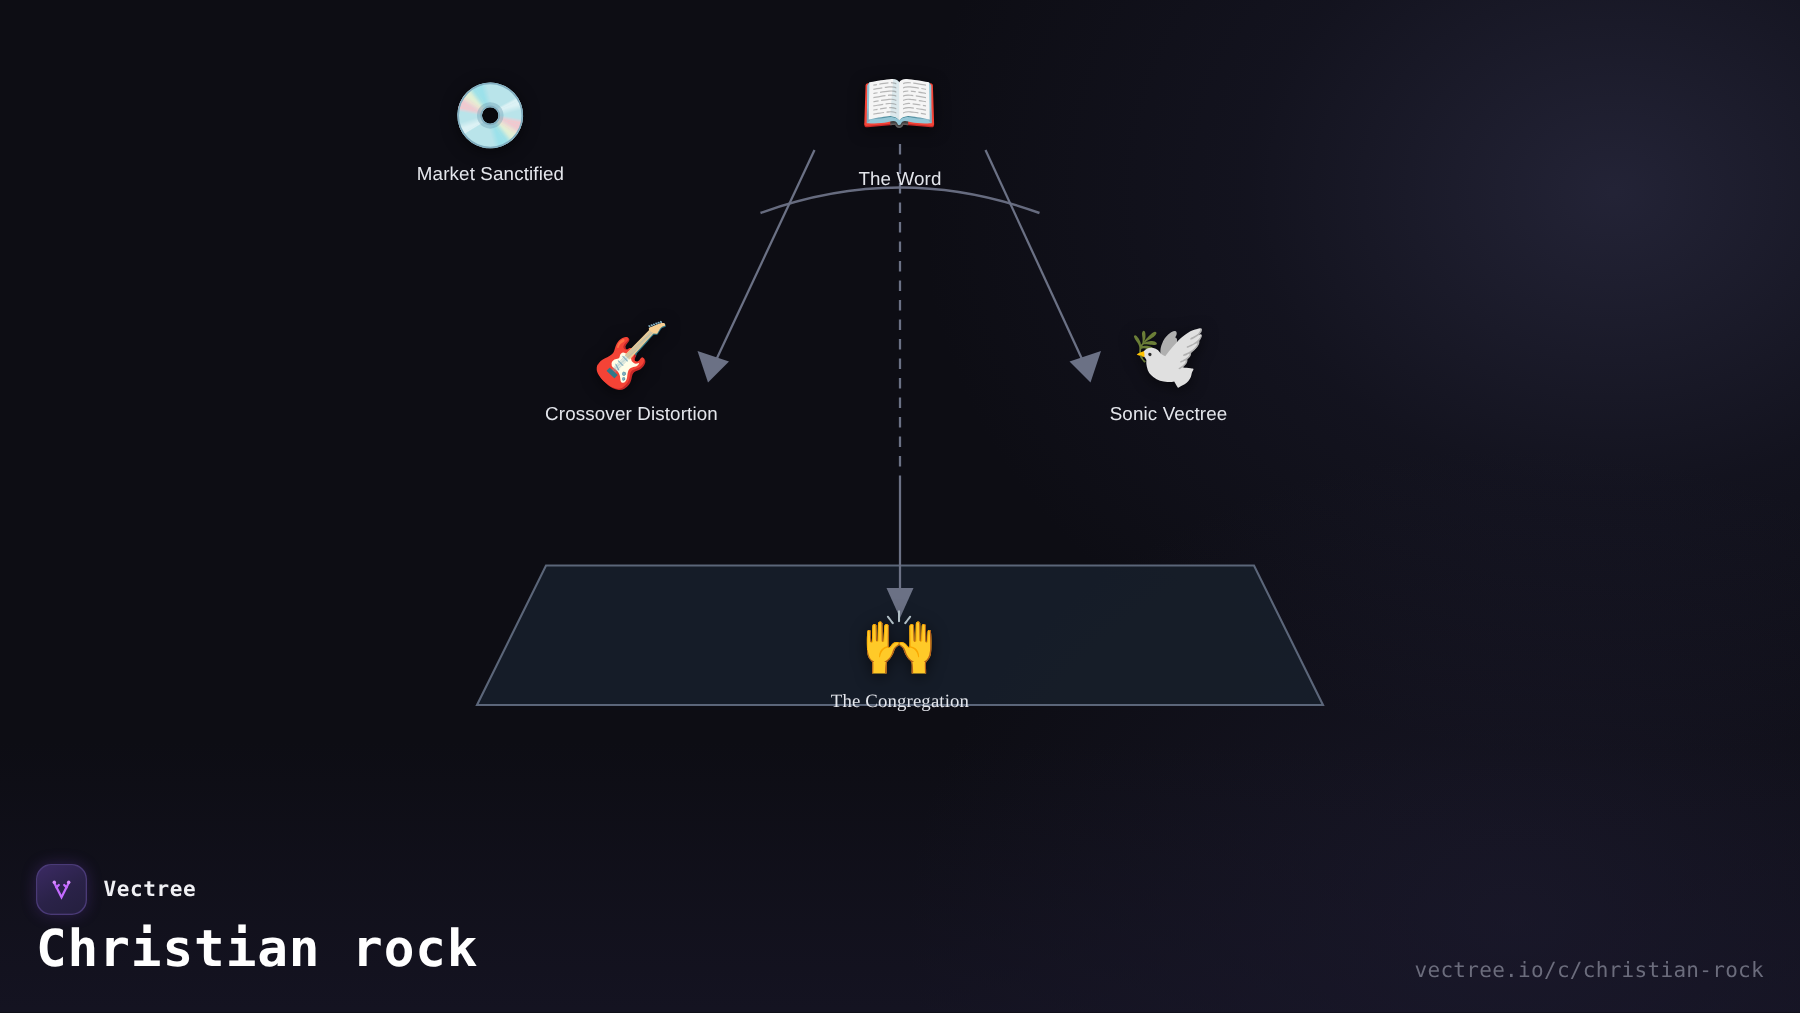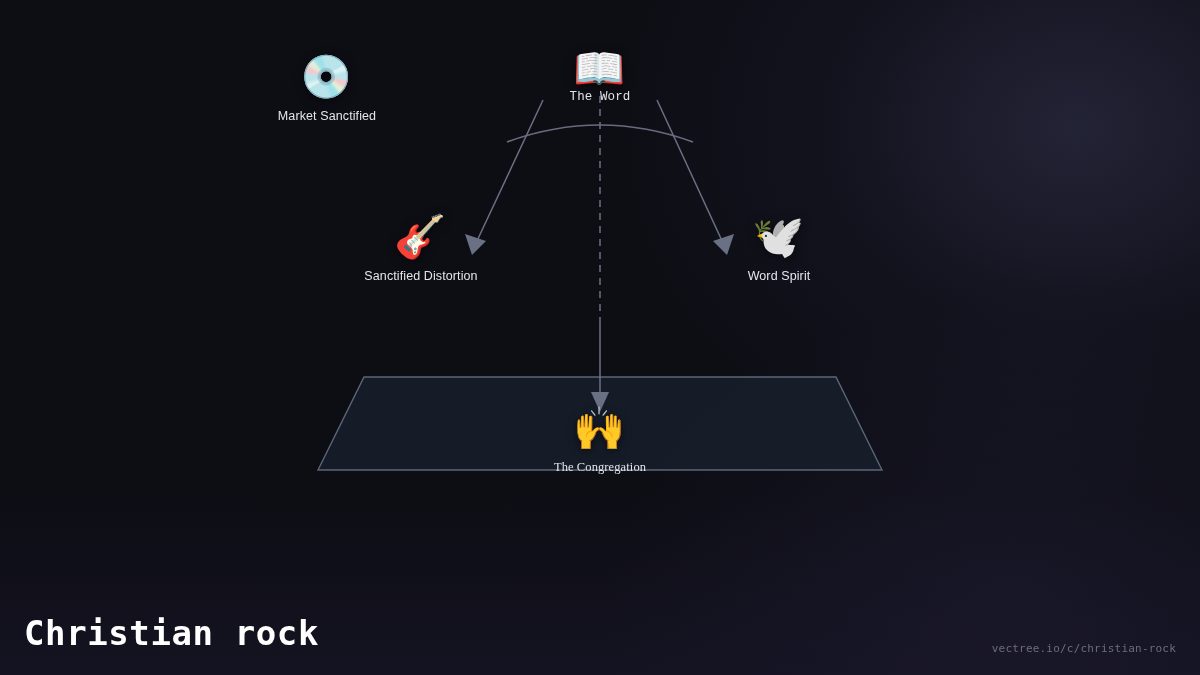--- a/index.html
+++ b/index.html
@@ -82,21 +82,21 @@
     margin-top:11px;
     font-size:12.5px;
     color:#e4e6ec;
     letter-spacing:0.1px;
     white-space:nowrap;
     text-align:center;
   }
 
   #node-word        { left:600px; top:48px; }
   #node-word .emoji { font-size:42px; }
-  #node-word .label { margin-top:0;font-family:Liberation Mono, monospace; }
+  #node-word .label { margin-top:22px; }
 
   #node-market        { left:327px; top:56px; }
   #node-market .emoji { font-size:42px; }
 
   #node-guitar        { left:421px; top:216px; }
   #node-guitar .emoji { font-size:42px; }
 
   #node-dove        { left:779px; top:216px; }
   #node-dove .emoji { font-size:42px; }
 
@@ -143,21 +143,21 @@
     font-weight:bold;
     color:#ffffff;
     letter-spacing:0.6px;
     white-space:nowrap;
     text-align:right;
   }
   .page-url {
     position:absolute;
     right:24px; bottom:20px;
     font-family:"DejaVu Sans Mono", monospace;
-    font-size:11px;
+    font-size:14px;
     color:#6b6c7c;
     letter-spacing:0.2px;
     white-space:nowrap;
   }
 </style>
 </head>
 <body>
 
 <div class="bg-base"></div>
 <div class="bg-glow-right"></div>
@@ -188,35 +188,49 @@
     <span class="label">Market Sanctified</span>
   </div>
 
   <div class="node" id="node-word">
     <span class="emoji">📖</span>
     <span class="label">The Word</span>
   </div>
 
   <div class="node" id="node-guitar">
     <span class="emoji">🎸</span>
-    <span class="label">Sanctified Distortion</span>
+    <span class="label">Crossover Distortion</span>
   </div>
 
   <div class="node" id="node-dove">
     <span class="emoji">🕊️</span>
-    <span class="label">Word Spirit</span>
+    <span class="label">Sonic Vectree</span>
   </div>
 
   <div class="node" id="node-congregation">
     <span class="emoji">🙌</span>
     <span class="label">The Congregation</span>
   </div>
 
 </div>
 
 <div class="footer">
 
+  <div class="brand">
+    <span class="brand-mark">
+      <svg width="20" height="20" viewBox="0 0 20 20" aria-hidden="true">
+        <g stroke="#c46bff" stroke-width="1.5" stroke-linecap="round" fill="none">
+          <path d="M5.2 5.6 L10 15.2 L14.8 5.6"></path>
+          <path d="M6.6 8.6 L8.2 7.0"></path>
+          <path d="M13.4 8.6 L11.8 7.0"></path>
+        </g>
+        <circle cx="5.2" cy="5.2" r="1.15" fill="#d98bff"></circle>
+        <circle cx="14.8" cy="5.2" r="1.15" fill="#d98bff"></circle>
+      </svg>
+    </span>
+    <span class="brand-name">Vectree</span>
+  </div>
 
   <div class="page-title">Christian rock</div>
 
   <div class="page-url">vectree.io/c/christian-rock</div>
 
 </div>
 
 </body></html>

